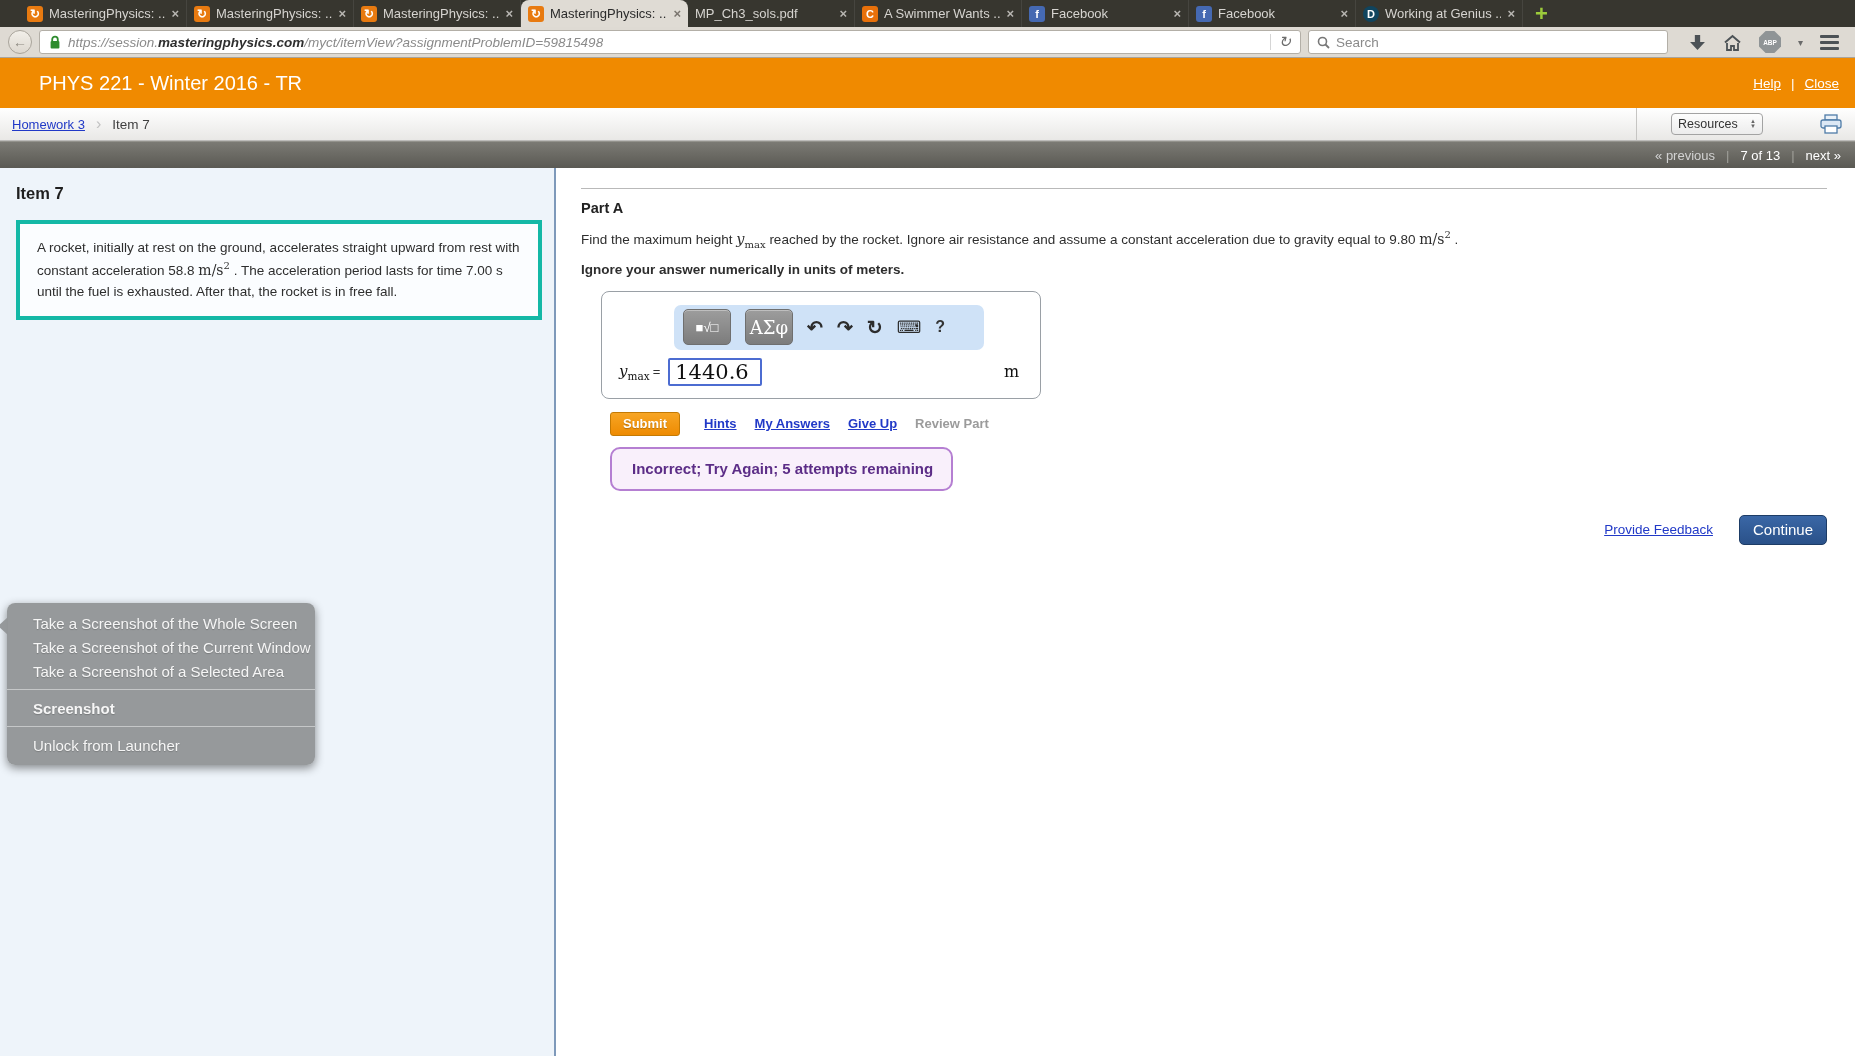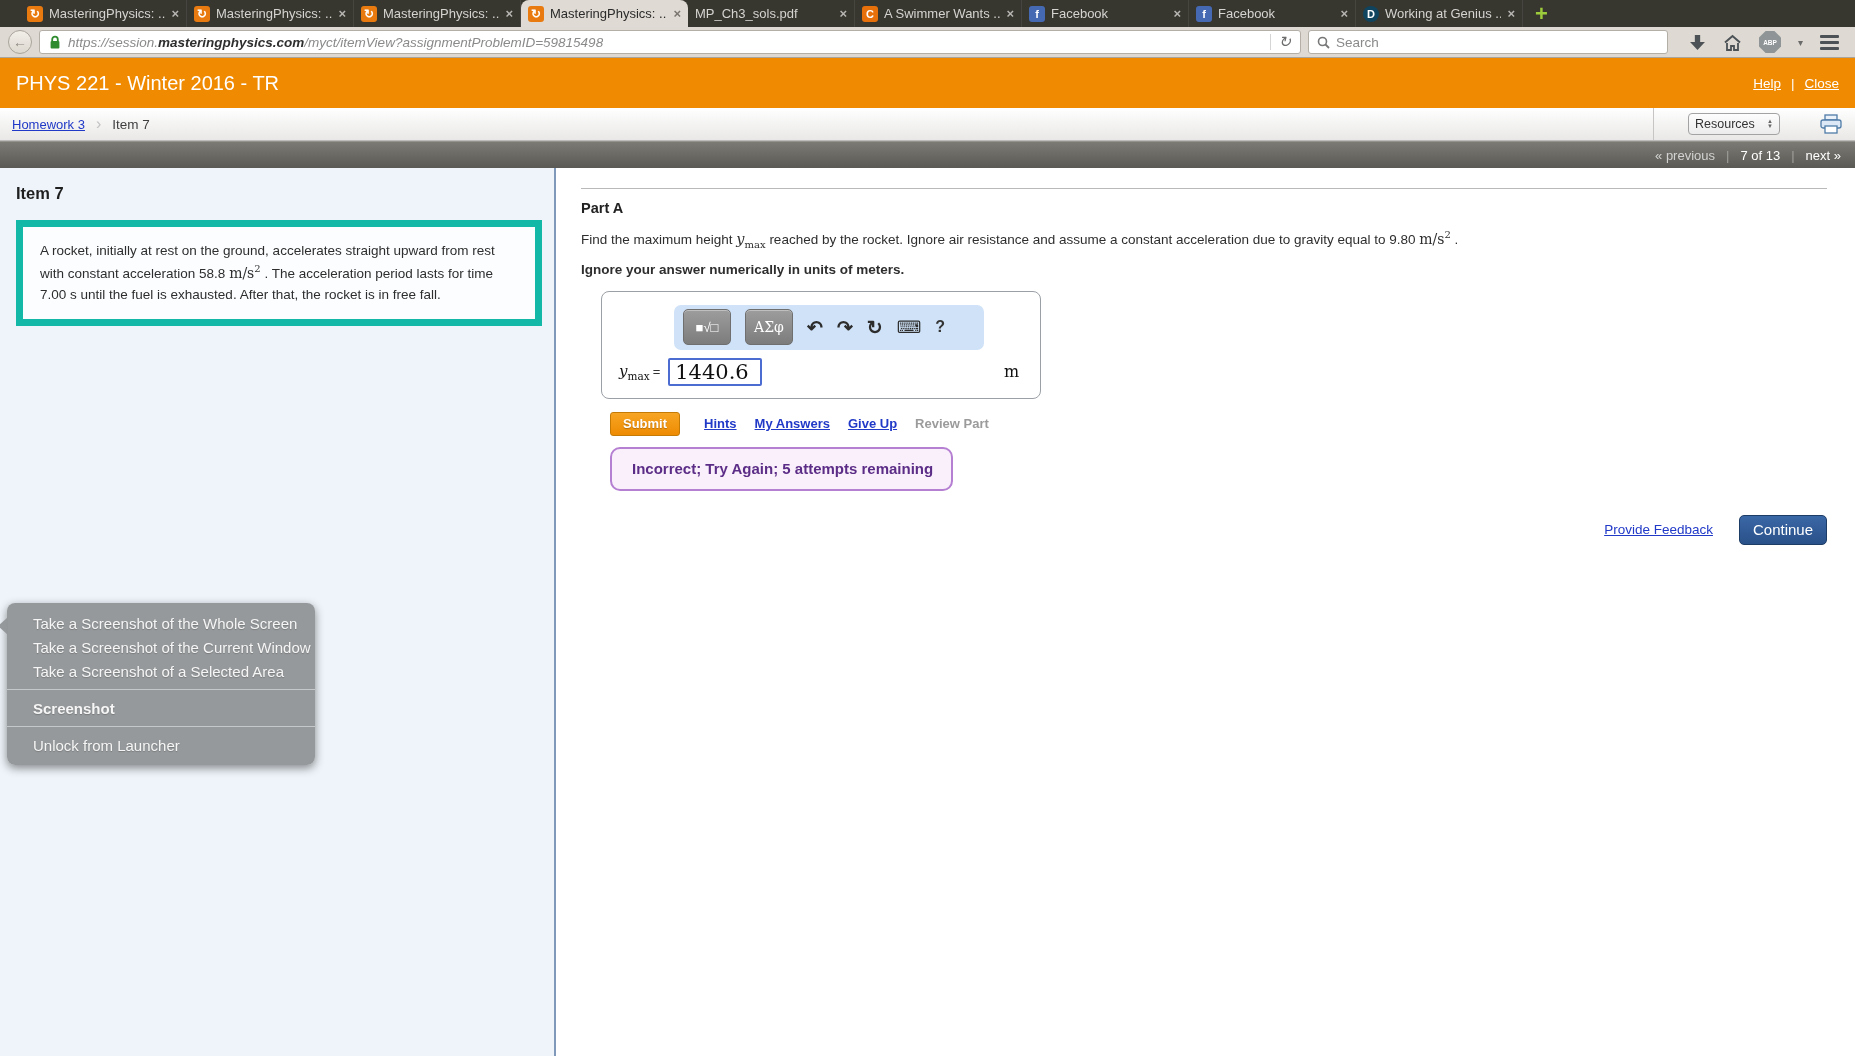--- a/index.html
+++ b/index.html
@@ -43,68 +43,68 @@
   .nav-icons { display:flex; align-items:center; gap:17px; margin-left:14px; }
   .abp { width:22px; height:22px; background:#8f9496; color:#fff; font-size:6.5px; font-weight:bold;
          display:flex; align-items:center; justify-content:center;
          clip-path:polygon(30% 0,70% 0,100% 30%,100% 70%,70% 100%,30% 100%,0 70%,0 30%); }
   .caret { color:#6a6a6a; font-size:10px; }
   .hamburger { display:flex; flex-direction:column; gap:3px; }
   .hamburger span { display:block; width:19px; height:3px; background:#4c5256; border-radius:1px; }
 
   
   .mp-header { height:50px; background:#f08a00; display:flex; align-items:center; padding:0 16px; color:#fff; }
-  .mp-title { font-size:20px; font-weight:500; }
+  .mp-title { font-size:20px; font-weight:500;margin-left:23px; }
   .mp-header-links { margin-left:auto; display:flex; align-items:center; gap:10px; font-size:13.5px; }
   .mp-header-links a { color:#fff; text-decoration:underline; }
 
   
   .crumbbar { height:33px; background:linear-gradient(#ffffff,#e9e8e6); border-bottom:1px solid #bdbcba;
               display:flex; align-items:center; padding-left:12px; }
   .crumb-link { color:#2139c7; text-decoration:underline; font-size:13px; }
   .crumb-chevron { margin:0 11px; color:#c2c2c2; font-size:16px; }
   .crumb-current { color:#3f3f3f; font-size:13.5px; }
   .crumb-right { margin-left:auto; align-self:stretch; display:flex; align-items:center;
-                 border-left:1px solid #c6c5c3; padding-left:34px; gap:39px; padding-right:12px; }
+                 border-left:1px solid #c6c5c3; padding-left:34px; gap:56px; padding-right:12px; }
   .resources { width:92px; height:22px; border:1px solid #a3a3a3; border-radius:4px;
                background:linear-gradient(#fdfdfd,#ececec); display:flex; align-items:center;
                padding:0 6px; font-size:12.5px; color:#333; }
   .stepper { margin-left:auto; display:flex; flex-direction:column; font-size:6px; color:#666; line-height:5px; }
 
   
   .darkbar { height:27px; background:linear-gradient(#7b7a74,#5a5953); border-top:1px solid #93928c;
              display:flex; align-items:center; justify-content:flex-end; padding-right:14px; gap:11px; font-size:13px;padding-left:28px; }
   .pg-prev { color:#d2d2d2; } .pg-sep { color:#a0a09a; } .pg-pos { color:#fff; } .pg-next { color:#fff; }
 
   
   .content { height:888px; display:flex; }
   .left-panel { width:556px; background:#eef4fa; border-right:2px solid #7e99ba; padding:14px 16px; }
   .item-title { font-size:16.5px; font-weight:bold; color:#1f1f1f; margin:2px 0 17px; }
-  .problem-box { border:7px solid #14b8a6; background:#fbfdff; padding:13px 17px; font-size:13.5px;
+  .problem-box { border:4px solid #14b8a6; background:#fbfdff; padding:13px 17px; font-size:13.5px;
                  line-height:1.58; color:#2e2e2e; width:526px; }
   .serif-unit { font-family:"DejaVu Serif",serif; font-size:14px; }
   .serif-unit sup { font-size:10px; }
 
   .main { flex:1; padding:20px 28px 0 25px; position:relative; }
   .part-rule { border:0; border-top:1px solid #b9b9b9; }
   .part-title { font-size:14.5px; font-weight:bold; color:#222; margin-top:11px; }
   .question { font-size:13.5px; color:#2e2e2e; margin-top:13px; }
   .math-var { font-family:"DejaVu Serif",serif; font-style:italic; font-size:14.5px; }
   .math-var sub { font-style:normal; font-size:10px; }
   .instruction { font-size:13.5px; font-weight:bold; color:#2e2e2e; margin-top:12px; }
 
   
   .eq-widget { margin:14px 0 0 20px; width:440px; height:108px; border:1px solid #9aa0a6; border-radius:8px;
                background:#fff; position:relative; }
   .eq-toolbar { position:absolute; left:72px; top:13px; width:310px; height:45px; background:#cfe2f7;
                 border-radius:7px; display:flex; align-items:center; padding:0 9px; gap:14px; }
   .eq-btn { width:48px; height:36px; border-radius:5px; border:1px solid #6f6f6f;
             background:linear-gradient(#9d9d9d,#7c7c7c); color:#fff; display:flex; align-items:center;
             justify-content:center; font-size:13px; box-shadow:inset 0 1px 0 rgba(255,255,255,.35); }
-  .eq-btn.greek { font-family:"DejaVu Serif",serif; font-size:14px; }
+  .eq-btn.greek { font-family:"DejaVu Serif",serif; font-size:18px; }
   .tbicon { font-size:19px; color:#2c2c2c; font-weight:bold; }
   .tbicon.kbd { font-size:17px; font-weight:normal; }
   .tbicon.help { font-size:16px; font-weight:600; color:#333; }
   .eq-row { position:absolute; left:17px; top:66px; display:flex; align-items:center; }
   .eq-var { font-family:"DejaVu Serif",serif; font-style:italic; font-size:15px; color:#111; }
   .eq-var sub { font-style:normal; font-size:10.5px; }
   .eq-equals { font-size:13px; color:#333; margin:0 8px 0 3px; }
   .eq-input { width:94px; height:28px; border:2px solid #4c6cd1; border-radius:2px;
               font-family:"DejaVu Serif",serif; font-size:21px; color:#101010; padding:0 5px; outline:none; }
   .eq-unit { position:absolute; left:402px; top:70px; font-family:"DejaVu Serif",serif; font-size:16px; color:#111; }

